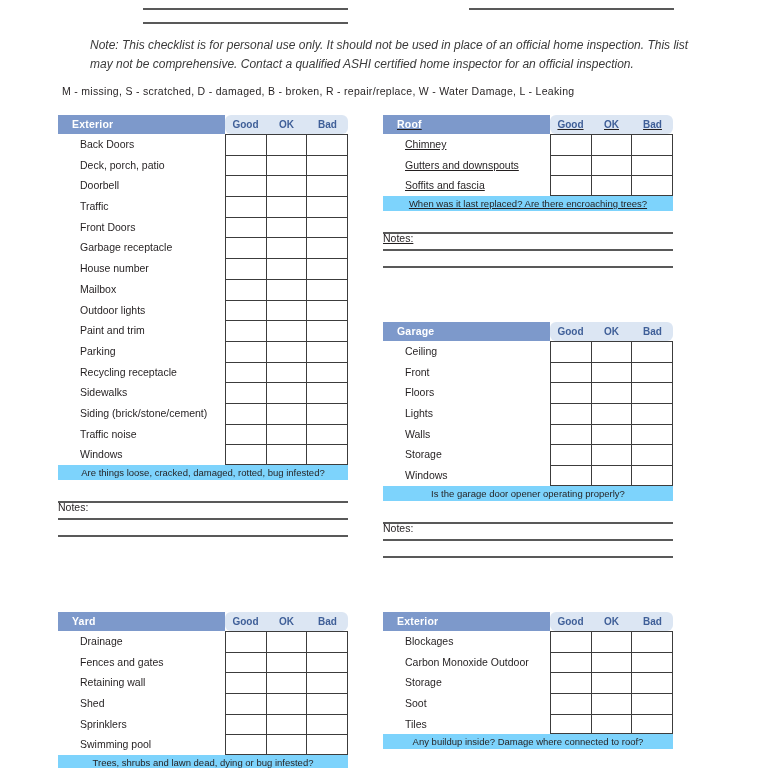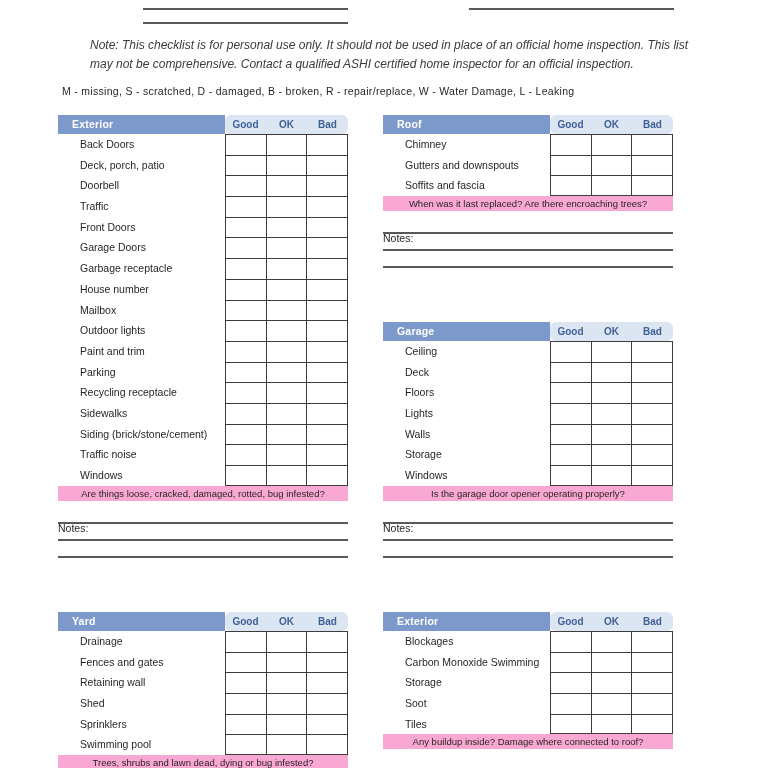--- a/index.html
+++ b/index.html
@@ -129,21 +129,21 @@
     border: 1px solid #3c3c3c;
     border-right: none;
     border-bottom: none;
     box-sizing: border-box;
   }
   .box:last-child { border-right: 1px solid #3c3c3c; }
   .row:last-child .box { border-bottom: 1px solid #3c3c3c; }
 
   
   .question {
-    background: #f9a8d4;
+    background: #7dd3fc;
     font-size: 9.5px;
     color: #231f20;
     text-align: center;
     line-height: 15px;
     height: 15px;
     width: 290px;
     box-sizing: border-box;
     white-space: nowrap;
     overflow: hidden;
   }
@@ -224,28 +224,20 @@
           </div>
           <div class="row">
             <div class="row-label">Front Doors</div>
             <div class="row-boxes">
               <div class="box"></div>
               <div class="box"></div>
               <div class="box"></div>
             </div>
           </div>
           <div class="row">
-            <div class="row-label">Garage Doors</div>
-            <div class="row-boxes">
-              <div class="box"></div>
-              <div class="box"></div>
-              <div class="box"></div>
-            </div>
-          </div>
-          <div class="row">
             <div class="row-label">Garbage receptacle</div>
             <div class="row-boxes">
               <div class="box"></div>
               <div class="box"></div>
               <div class="box"></div>
             </div>
           </div>
           <div class="row">
             <div class="row-label">House number</div>
             <div class="row-boxes">
@@ -326,21 +318,21 @@
               <div class="box"></div>
             </div>
           </div>
         </div>
         <div class="question">Are things loose, cracked, damaged, rotted, bug infested?</div>
         <div class="notes-label">Notes:</div>
         <div class="note-line first"></div>
         <div class="note-line"></div>
         <div class="note-line"></div>
       </div>
-      <div class="section col-right" style="top: 115px;">
+      <div class="section col-right" style="top: 115px; text-decoration: underline;">
         <div class="sec-head">
           <div class="sec-title">Roof</div>
           <div class="sec-cols">
             <div class="sec-col">Good</div>
             <div class="sec-col">OK</div>
             <div class="sec-col">Bad</div>
           </div>
         </div>
         <div class="rows">
           <div class="row">
@@ -386,21 +378,21 @@
         <div class="rows">
           <div class="row">
             <div class="row-label">Ceiling</div>
             <div class="row-boxes">
               <div class="box"></div>
               <div class="box"></div>
               <div class="box"></div>
             </div>
           </div>
           <div class="row">
-            <div class="row-label">Deck</div>
+            <div class="row-label">Front</div>
             <div class="row-boxes">
               <div class="box"></div>
               <div class="box"></div>
               <div class="box"></div>
             </div>
           </div>
           <div class="row">
             <div class="row-label">Floors</div>
             <div class="row-boxes">
               <div class="box"></div>
@@ -520,21 +512,21 @@
         <div class="rows">
           <div class="row">
             <div class="row-label">Blockages</div>
             <div class="row-boxes">
               <div class="box"></div>
               <div class="box"></div>
               <div class="box"></div>
             </div>
           </div>
           <div class="row">
-            <div class="row-label">Carbon Monoxide Swimming</div>
+            <div class="row-label">Carbon Monoxide Outdoor</div>
             <div class="row-boxes">
               <div class="box"></div>
               <div class="box"></div>
               <div class="box"></div>
             </div>
           </div>
           <div class="row">
             <div class="row-label">Storage</div>
             <div class="row-boxes">
               <div class="box"></div>

